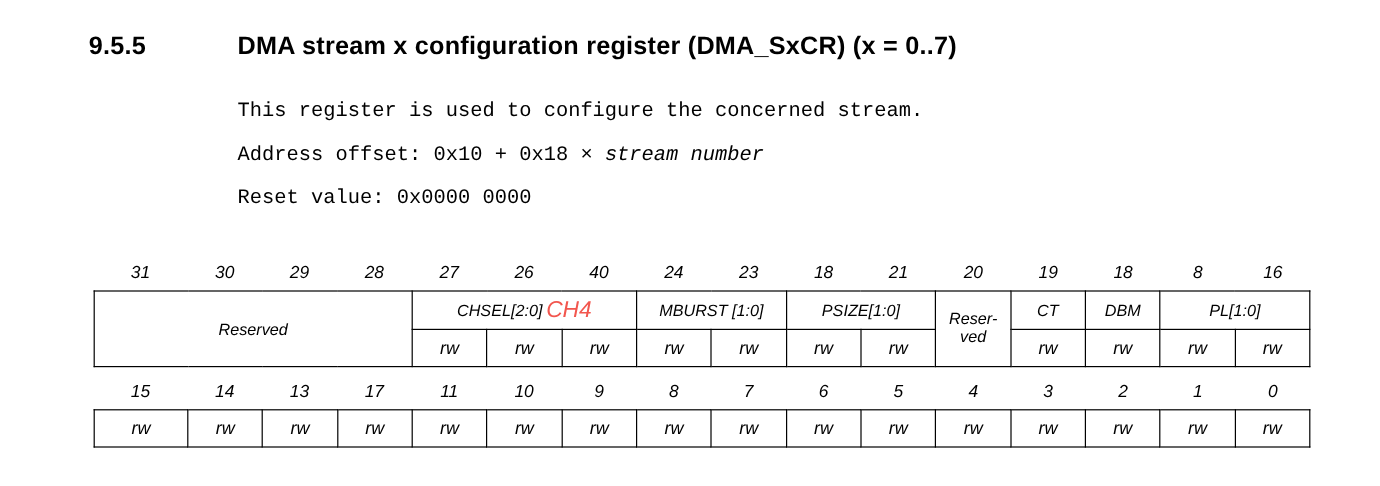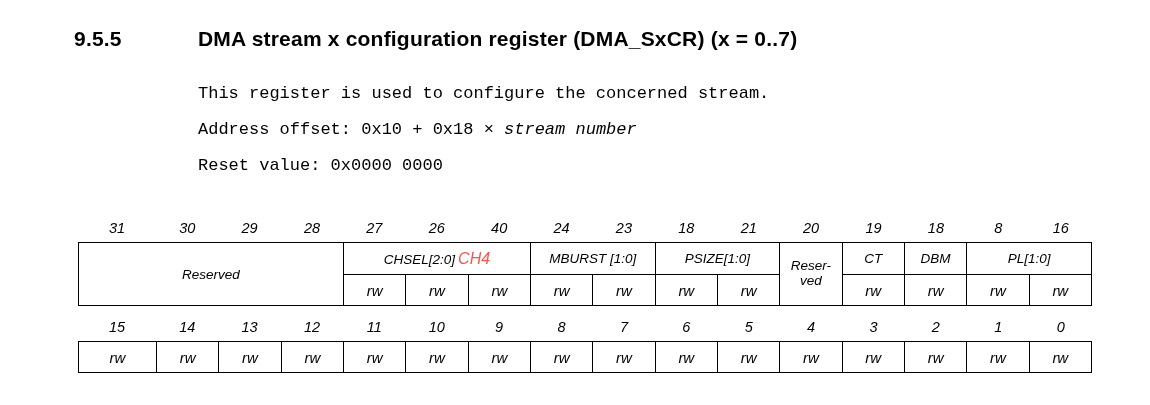--- a/index.html
+++ b/index.html
@@ -33,21 +33,21 @@
     padding:0 0 6px 0;font-size:14.5px;
   }
 
   table.grid{border:1.5px solid #000;}
   .grid td{border:1px solid #000;text-align:center;vertical-align:middle;
            padding:0;overflow:hidden;}
   .grid .fields td, .grid td.fieldcell{height:31px;font-size:13.5px;}
   .grid .rwrow td{height:30px;font-size:15px;}
   td.pre{white-space:pre-line;line-height:1.1;}
 
-  .ch4{color:var(--annotation-red,#f2564e);font-size:16px;margin-left:3px;vertical-align:middle;}
+  .ch4{color:var(--annotation-red,#f2564e);font-size:19px;margin-left:3px;vertical-align:middle;}
   .fieldlabel{vertical-align:middle;}
 </style>
 </head>
 <body>
 
 <div class="page">
 
   <div class="heading">
     <span class="num">9.5.5</span>
     <span class="title">DMA stream x configuration register (DMA_SxCR) (x = 0..7)</span>
@@ -164,21 +164,21 @@
           <col>
           <col>
           <col>
           <col>
         </colgroup>
       <tbody>
           <tr>
         <td>15</td>
         <td>14</td>
         <td>13</td>
-        <td>12</td>
+        <td>17</td>
         <td>11</td>
         <td>10</td>
         <td>9</td>
         <td>8</td>
         <td>7</td>
         <td>6</td>
         <td>5</td>
         <td>4</td>
         <td>3</td>
         <td>2</td>

